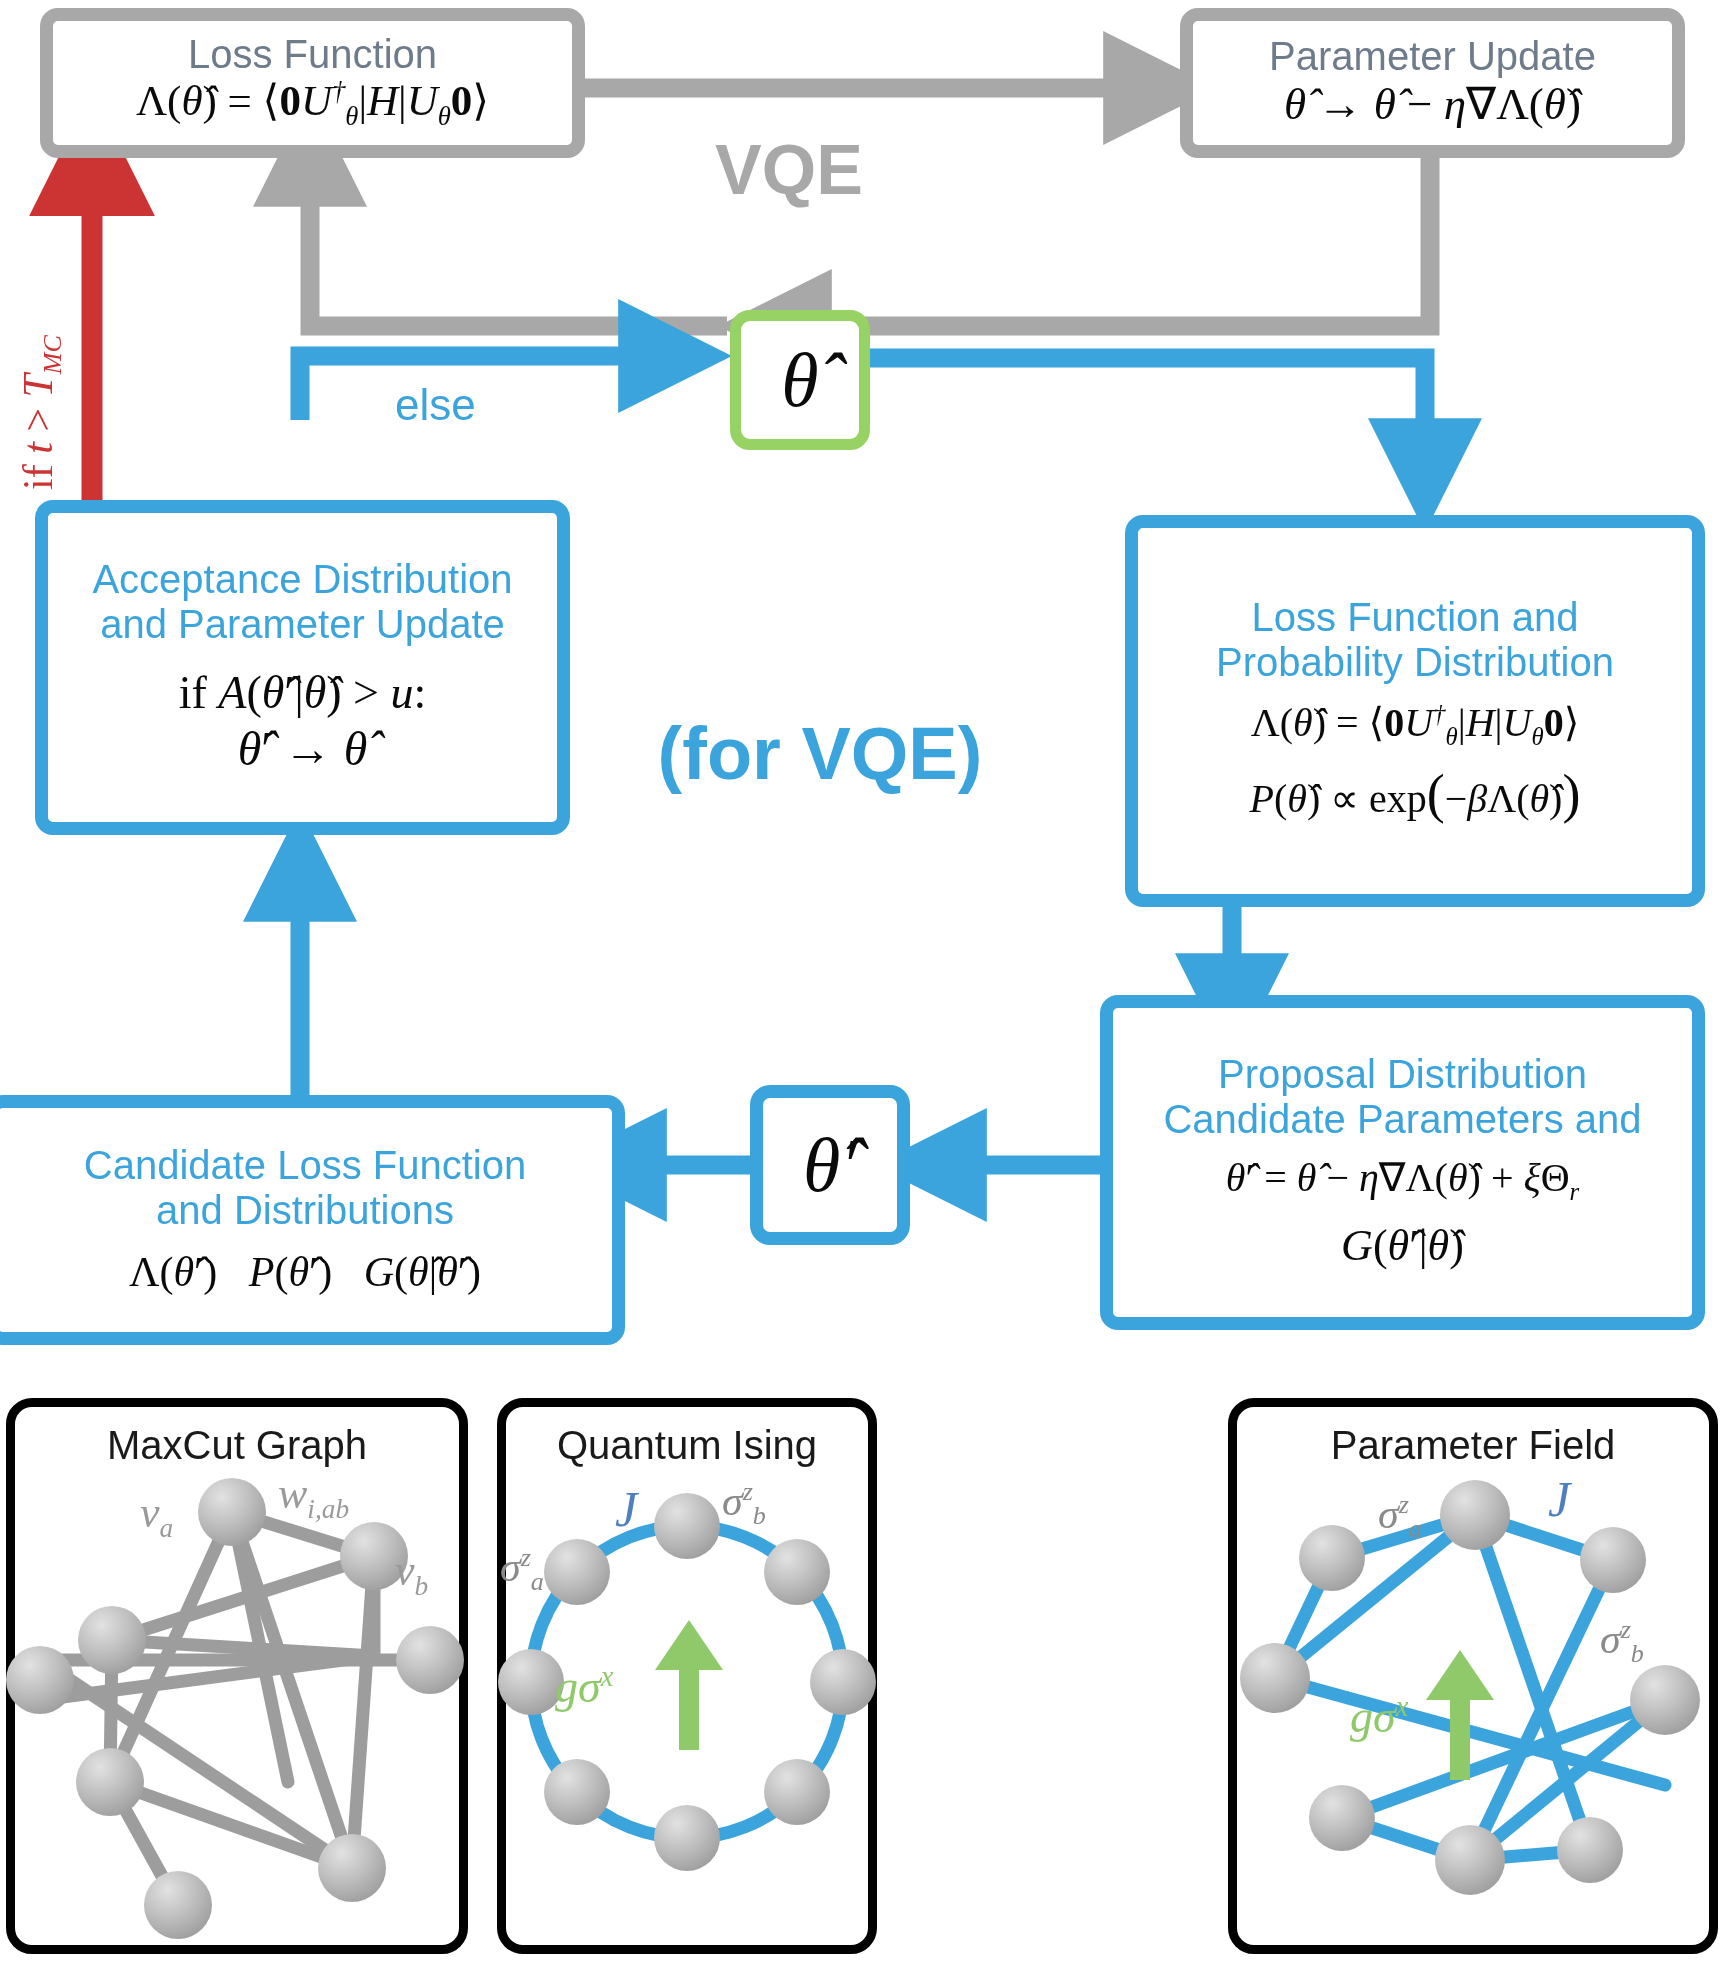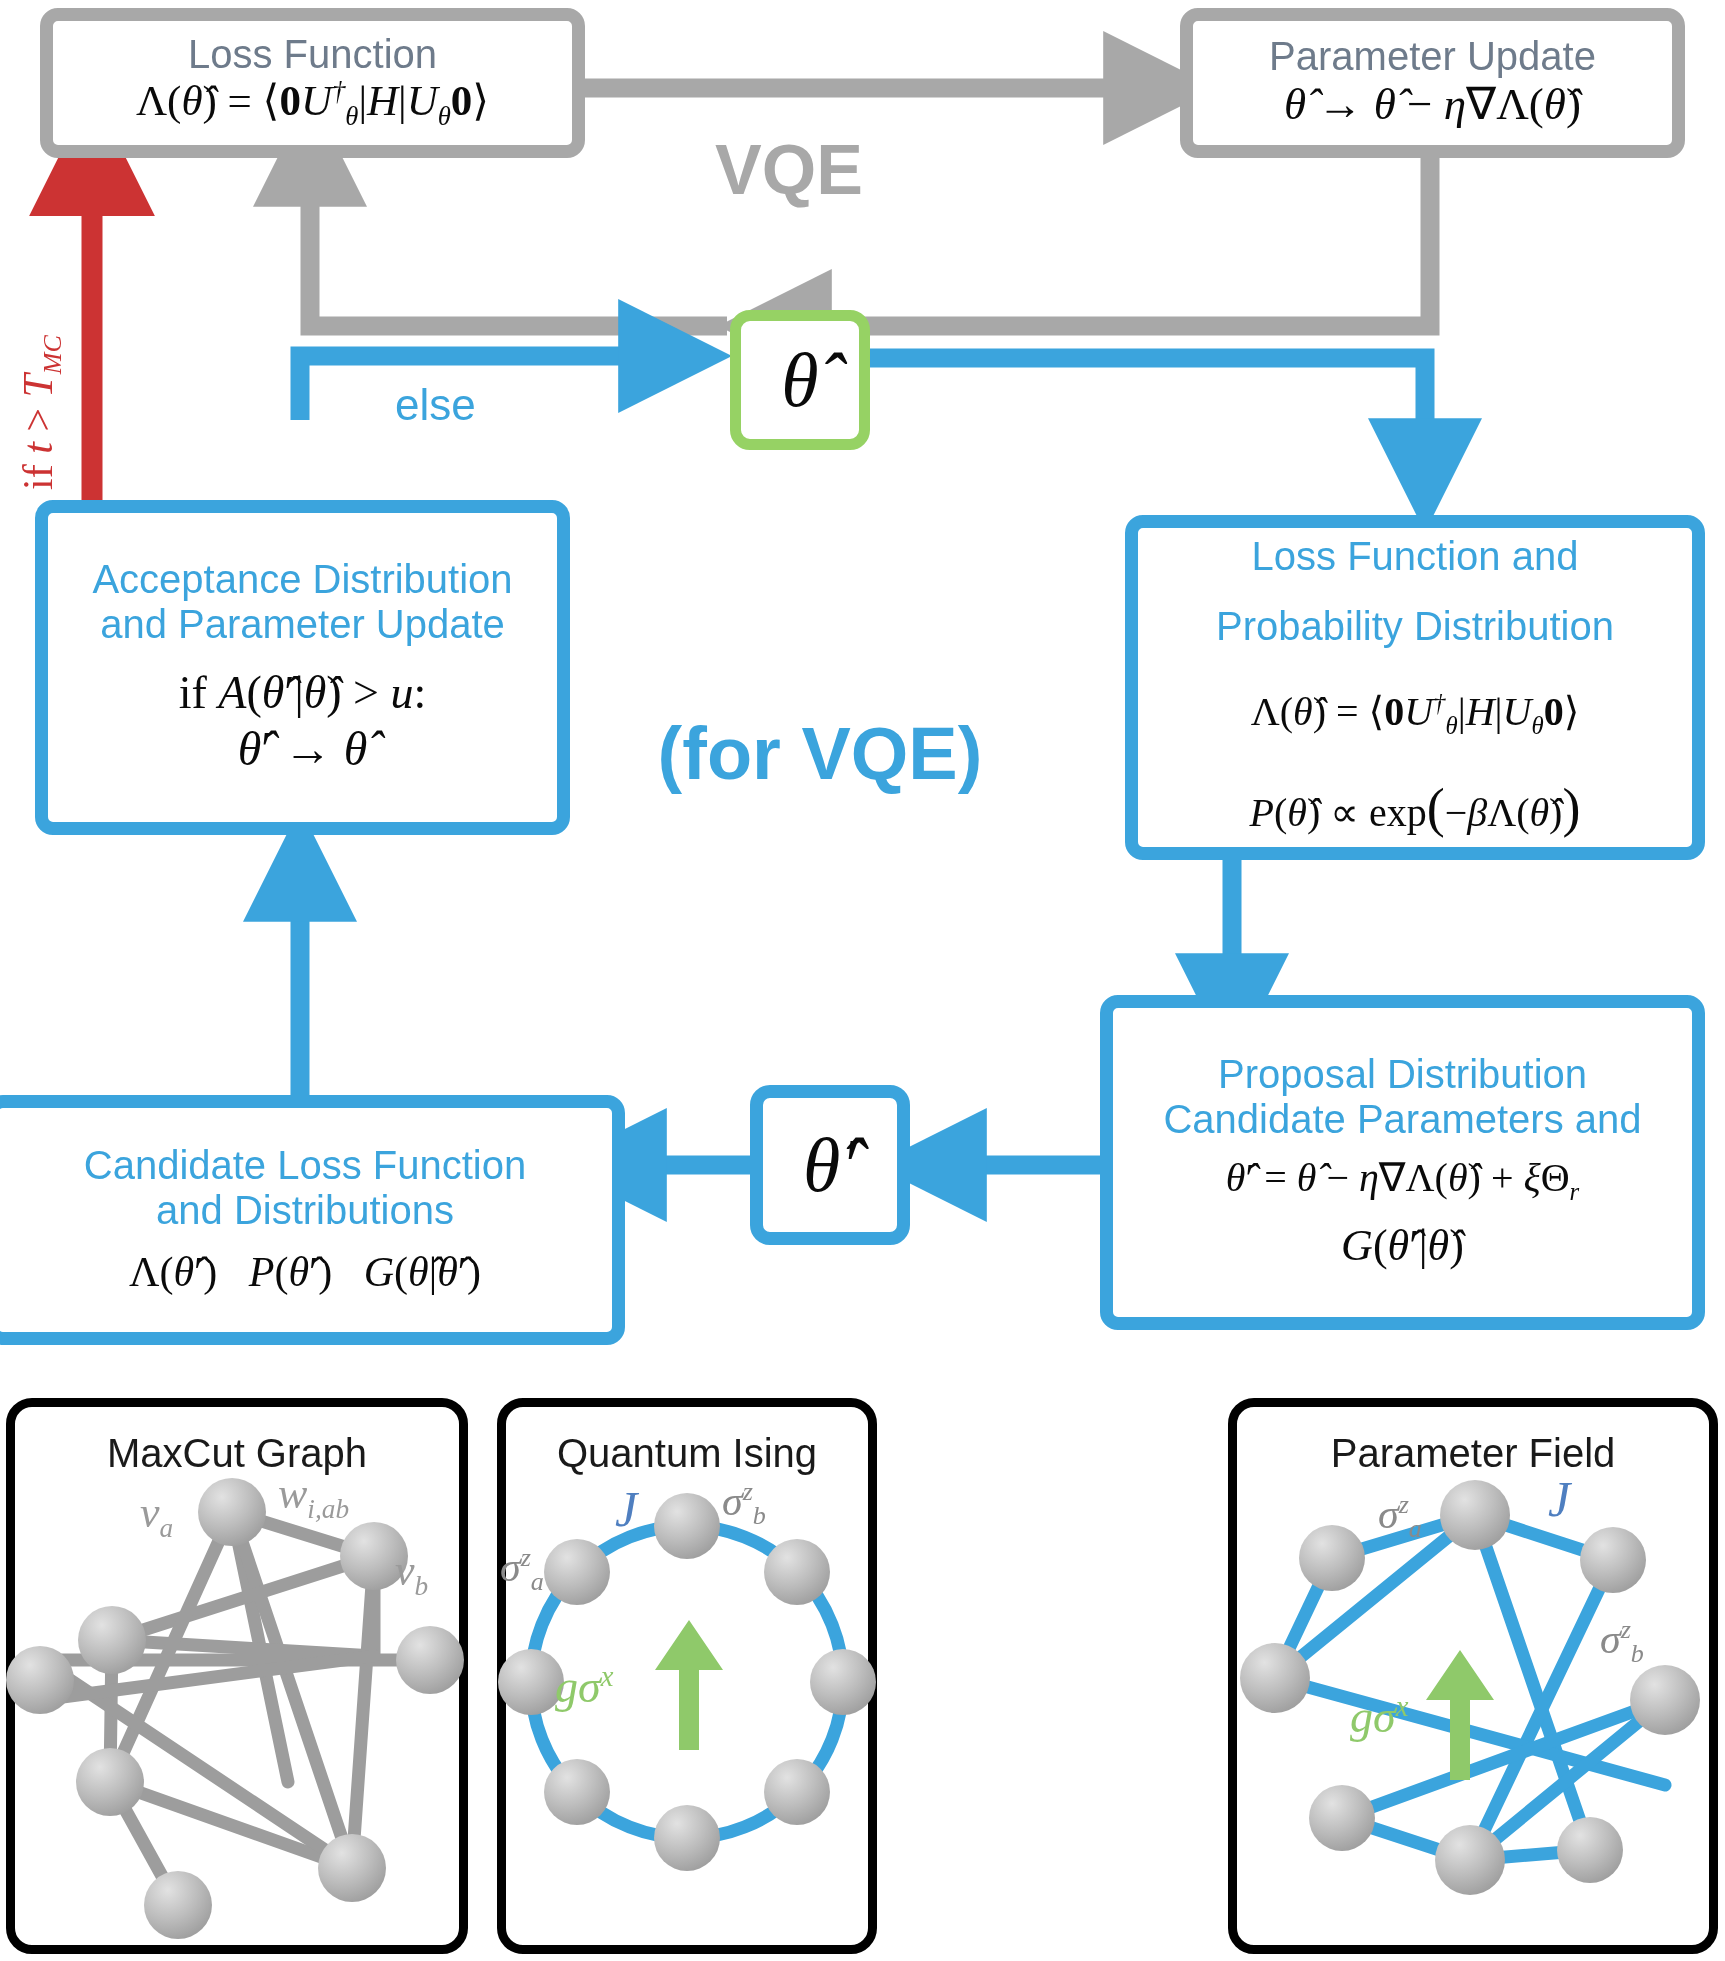--- a/index.html
+++ b/index.html
@@ -16,21 +16,21 @@
          border-radius:18px; display:flex; flex-direction:column;
          align-items:center; justify-content:center; text-align:center; }
 
   .gray-box  { border-color:#a8a8a8; border-width:13px; }
   .blue-box  { border-color:#3ba4dd; border-width:13px; }
   .green-box { border-color:#96d264; border-width:11px; }
   .black-box { border-color:#000000; border-width:9px; border-radius:26px; }
 
   .title-gray { color:#6e7b8b; font-size:40px; line-height:1.05; }
   .title-blue { color:#3ba4dd; font-size:40px; line-height:1.12; }
-  .title-black { color:#1a1a1a; font-size:40px; line-height:1.1;margin-top:8px; }
+  .title-black { color:#1a1a1a; font-size:40px; line-height:1.1; }
 
   .math { font-family:"Liberation Serif", serif; color:#0a0a0a;
           font-size:45px; line-height:1.2; white-space:nowrap; }
   .math i, .mi { font-style:italic; }
   .math .bold { font-weight:bold; font-style:normal; }
   sub, sup { font-size:0.62em; font-style:italic; }
 
   .theta-glyph { font-family:"Liberation Serif", serif; font-style:italic;
                  font-size:76px; color:#0a0a0a; }
 
@@ -119,21 +119,21 @@
     <div class="title-blue">Acceptance Distribution</div>
     <div class="title-blue">and Parameter Update</div>
     <div class="math" style="margin-top:18px; font-size:46px;">
       if <span class="mi">A</span>(<span class="mi">θ̂</span>′|<span class="mi">θ̂</span>) &gt; <span class="mi">u</span>:
     </div>
     <div class="math" style="font-size:48px;">
       <span class="mi">θ̂</span>′ → <span class="mi">θ̂</span>
     </div>
   </div>
 
-  <div class="box blue-box" style="left:1125px; top:515px; width:580px; height:345px; padding:6px 10px;justify-content:space-between;">
+  <div class="box blue-box" style="left:1125px; top:515px; width:580px; height:392px; padding:6px 10px;">
     <div class="title-blue">Loss Function and</div>
     <div class="title-blue">Probability Distribution</div>
     <div class="math" style="margin-top:14px; font-size:40px;">
       Λ(<span class="mi">θ̂</span>) = ⟨<span class="bold">0</span><span class="mi">U</span><sup>†</sup><sub>θ</sub>|<span class="mi">H</span>|<span class="mi">U</span><sub>θ</sub><span class="bold">0</span>⟩
     </div>
     <div class="math" style="margin-top:10px; font-size:40px;">
       <span class="mi">P</span>(<span class="mi">θ̂</span>) ∝ exp<span style="font-size:1.35em;">(</span>−<span class="mi">β</span>Λ(<span class="mi">θ̂</span>)<span style="font-size:1.35em;">)</span>
     </div>
   </div>
 

